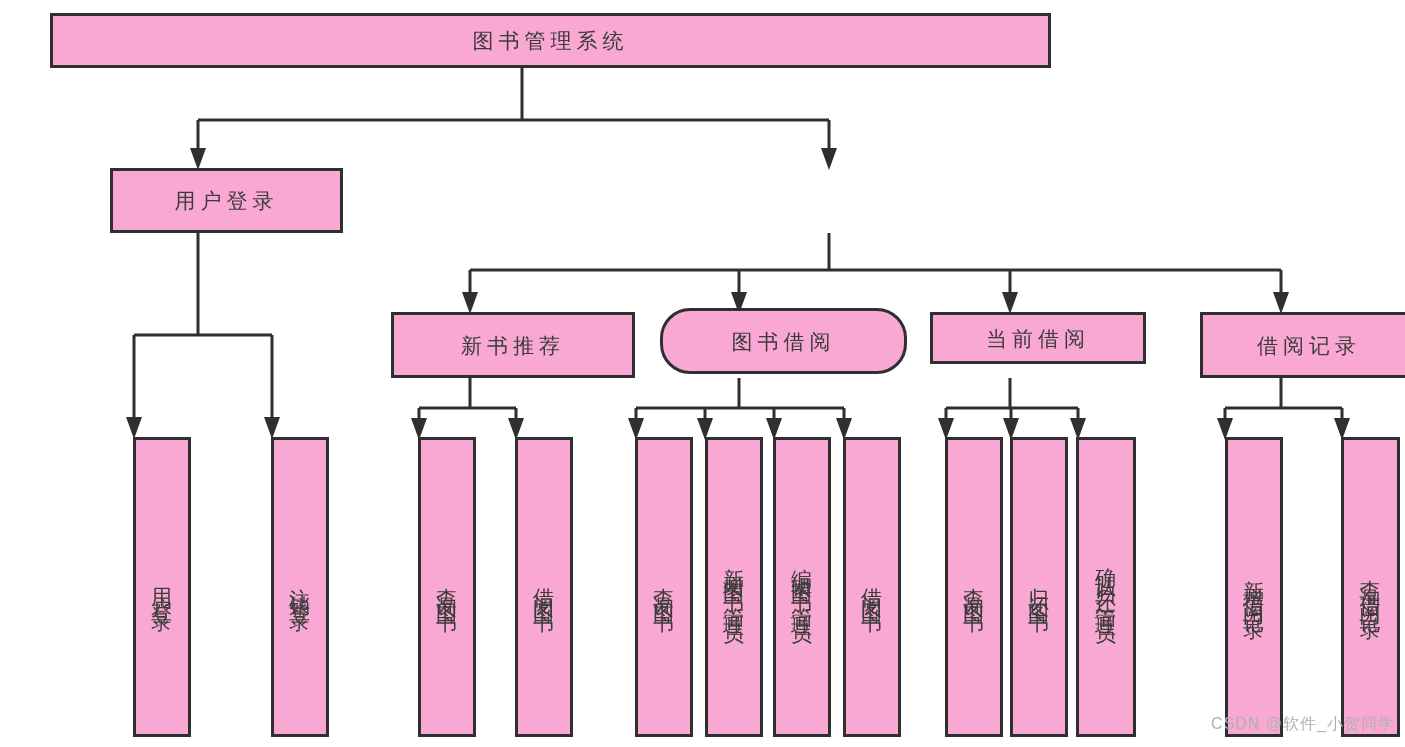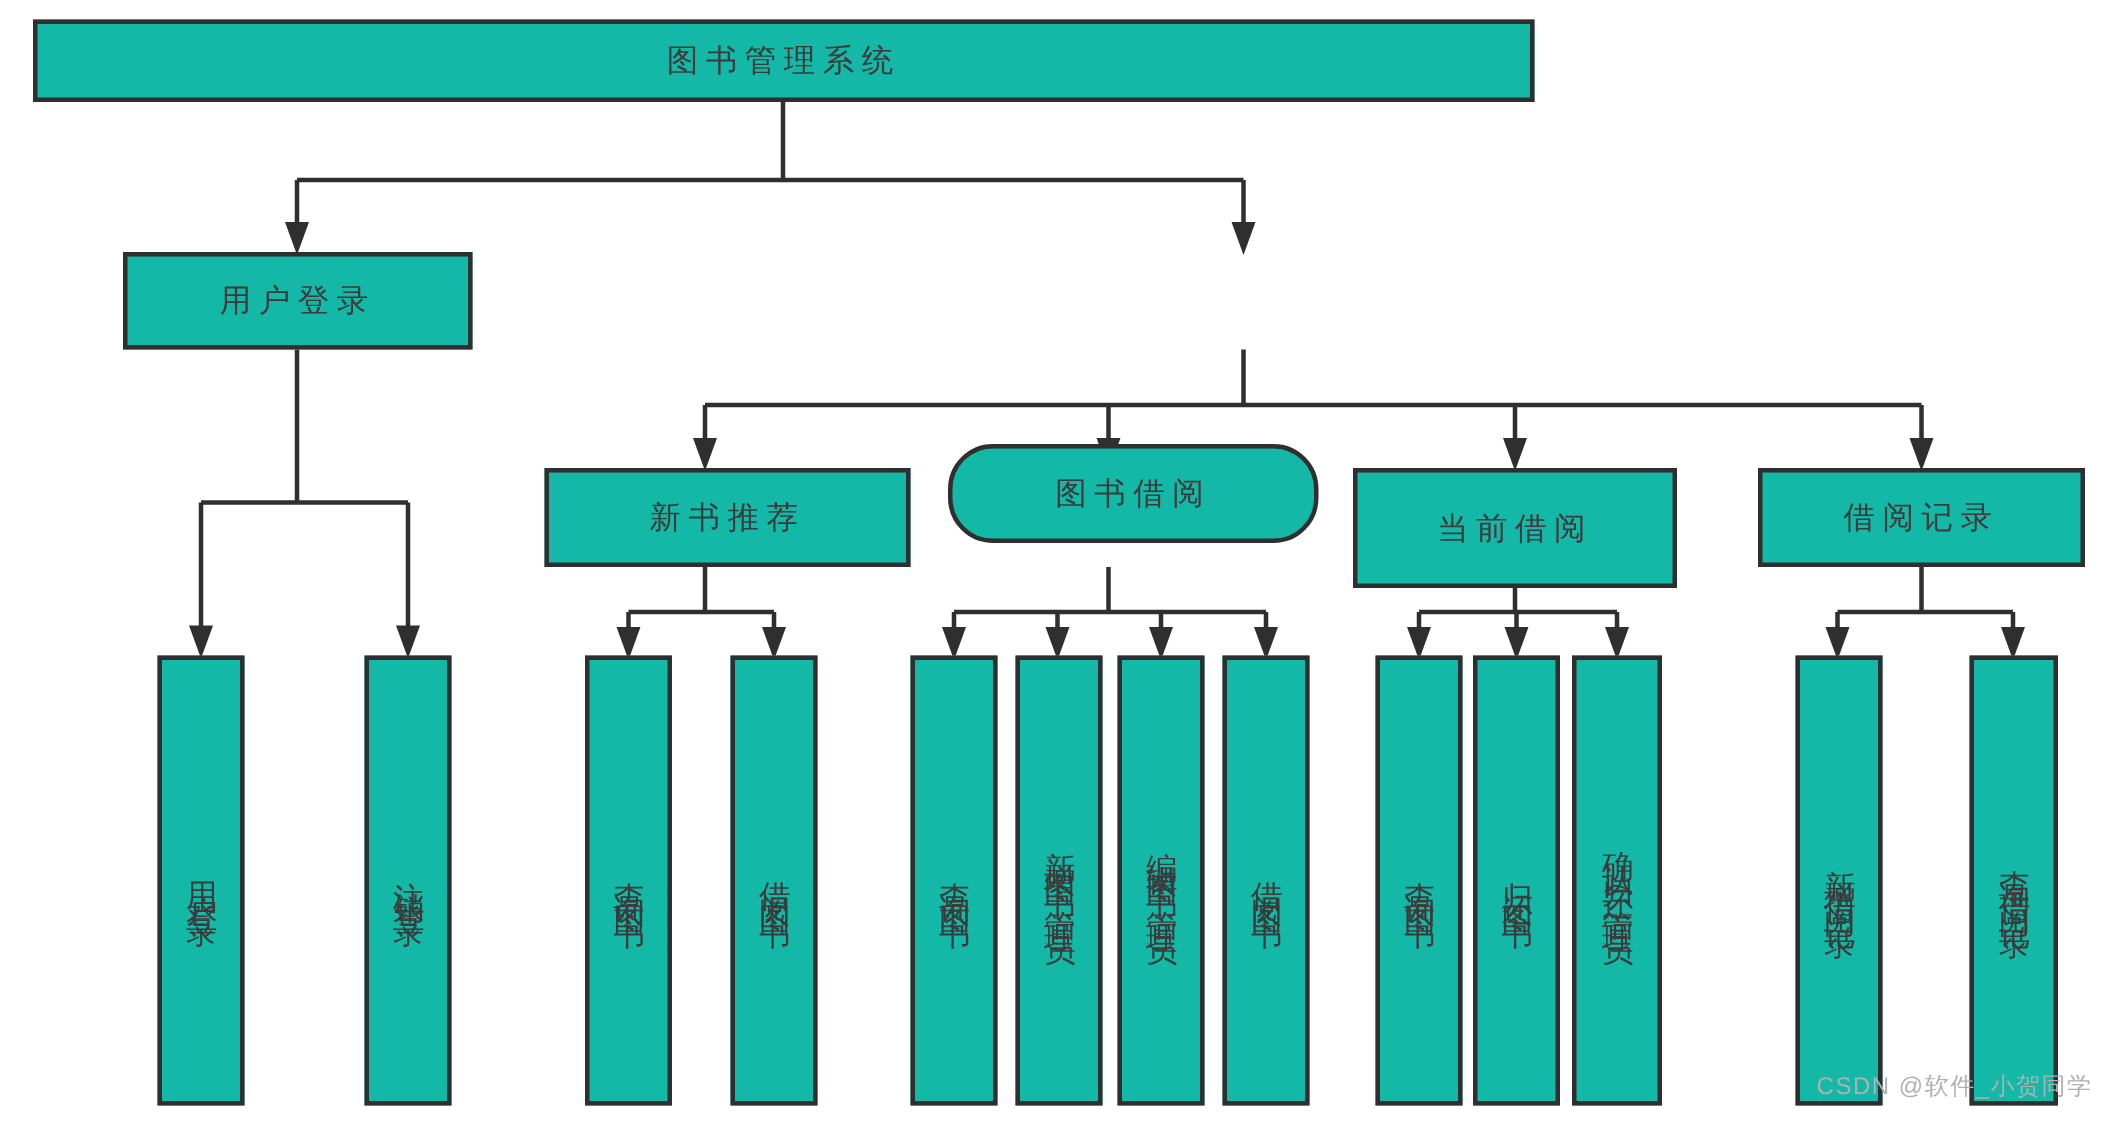--- a/index.html
+++ b/index.html
@@ -13,25 +13,26 @@
   }
   .connectors {
     position: absolute;
     left: 0; top: 0;
     z-index: 0;
   }
   .node {
     position: absolute;
     box-sizing: border-box;
     border: 3px solid #2f2f2f;
-    background: #14b8a6;
+    background: #f9a8d4;
     display: flex;
     align-items: center;
     justify-content: center;
     z-index: 1;
+    margin-left: 28px;
   }
   .node span {
     color: #3b3b3b;
     line-height: 1;
     white-space: nowrap;
   }
   .h-label {
     font-size: 21px;
     letter-spacing: 5px;
   }
@@ -39,22 +40,22 @@
   .leaf span {
     writing-mode: vertical-rl;
     text-orientation: mixed;
     font-size: 21px;
     letter-spacing: 8px;
   }
   .root   { left: 22px;   top: 13px;  width: 1001px; height: 55px; }
   .n-user { left: 82px;   top: 168px; width: 233px;  height: 65px; }
   .n-mgmt { left: 712px;  top: 168px; width: 235px;  height: 65px; }
   .n-newb { left: 363px;  top: 312px; width: 244px;  height: 66px; }
-  .n-bbor { left: 632px;  top: 296px; width: 247px;  height: 66px; border-radius: 30px; }
-  .n-cbor { left: 902px;  top: 312px; width: 216px;  height: 80px; }
+  .n-bbor { left: 632px;  top: 308px; width: 247px;  height: 66px; border-radius: 30px; }
+  .n-cbor { left: 902px;  top: 312px; width: 216px;  height: 52px; }
   .n-brec { left: 1172px; top: 312px; width: 218px;  height: 66px; }
   .l-a1 { left: 105px; }
   .l-a2 { left: 243px; }
   .l-b1 { left: 390px; }
   .l-b2 { left: 487px; }
   .l-c1 { left: 607px; }
   .l-c2 { left: 677px; }
   .l-c3 { left: 745px; }
   .l-c4 { left: 815px; }
   .l-d1 { left: 917px; }

